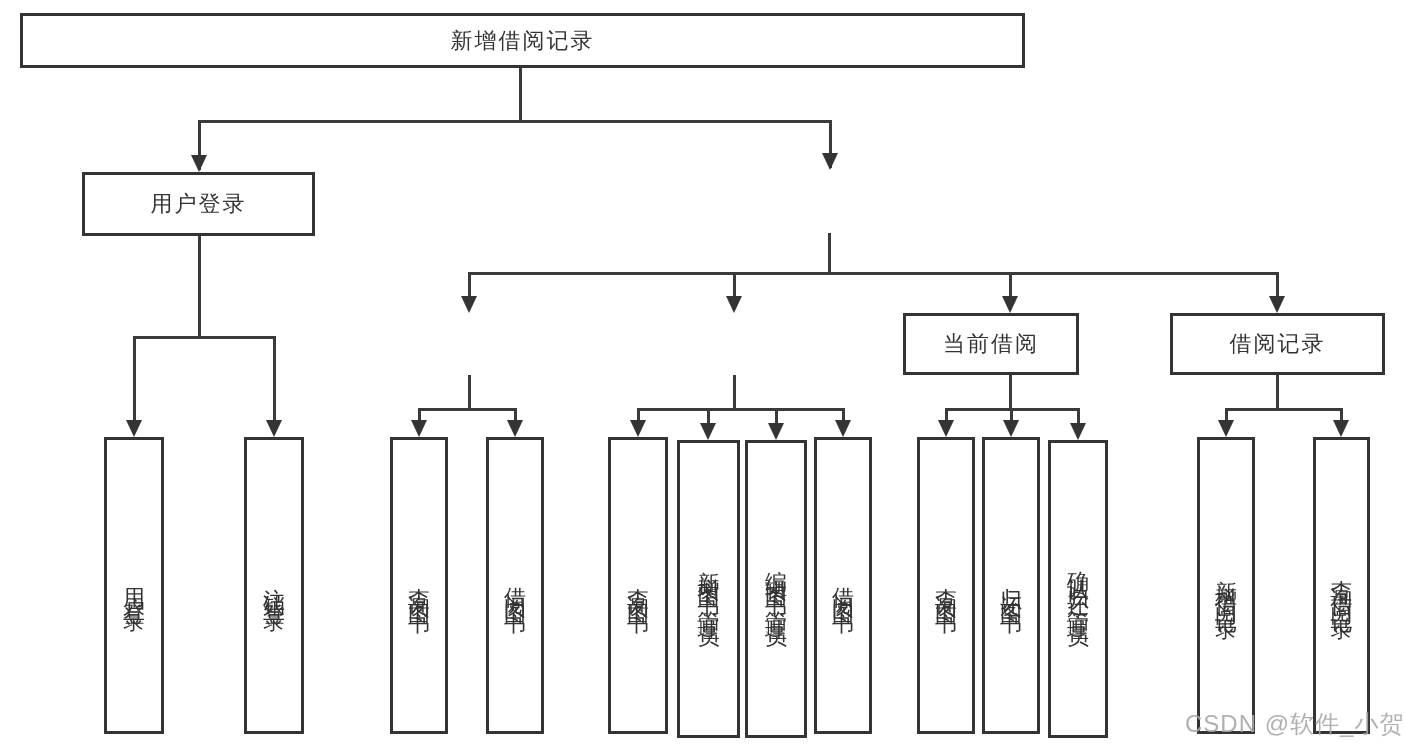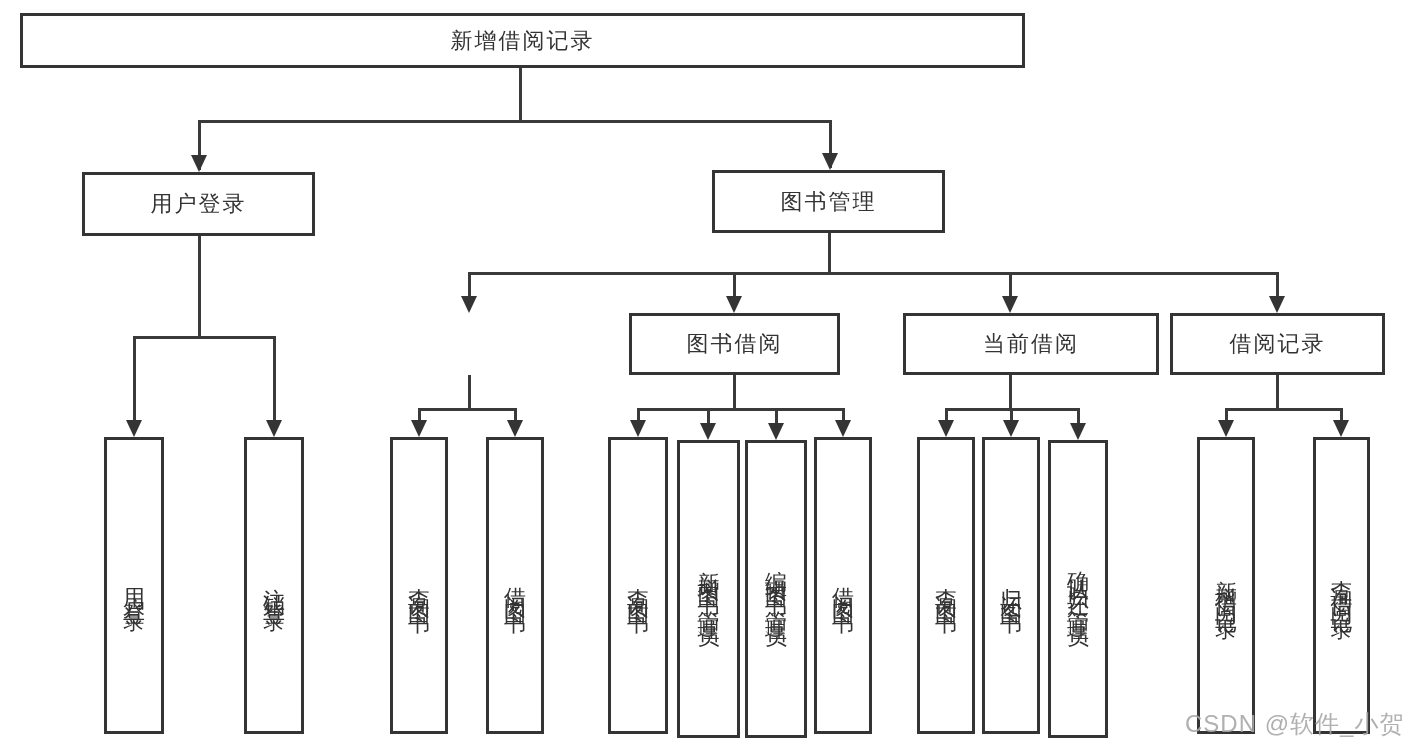--- a/index.html
+++ b/index.html
@@ -53,46 +53,40 @@
   <div class="lv" style="left:518.5px;top:68px;height:53px"></div>
   <div class="lh" style="left:197.5px;top:120px;width:634px"></div>
   <div class="lv" style="left:197.5px;top:120px;height:50px"></div>
   <div class="lv" style="left:828.5px;top:120px;height:48px"></div>
   <div class="arrow" style="left:191px;top:155px"></div>
   <div class="arrow" style="left:822px;top:153px"></div>
 
   <div class="hbox" style="left:82px;top:172px;width:233px;height:64px">
     <span>用户登录</span>
   </div>
-  <div class="hbox" style="left:712px;top:170px;width:233px;height:63px">
-    <span>图书管理</span>
-  </div>
 
   <div class="lv" style="left:197.5px;top:236px;height:103px"></div>
   <div class="lh" style="left:132.5px;top:336px;width:143px"></div>
   <div class="lv" style="left:132.5px;top:336px;height:95px"></div>
   <div class="lv" style="left:272.5px;top:336px;height:95px"></div>
   <div class="arrow" style="left:126px;top:420px"></div>
   <div class="arrow" style="left:266px;top:420px"></div>
 
   <div class="lv" style="left:827.5px;top:233px;height:42px"></div>
   <div class="lh" style="left:467.5px;top:272px;width:811px"></div>
   <div class="lv" style="left:467.5px;top:272px;height:37px"></div>
   <div class="lv" style="left:732.5px;top:272px;height:37px"></div>
   <div class="lv" style="left:1008.5px;top:272px;height:37px"></div>
   <div class="lv" style="left:1275.5px;top:272px;height:37px"></div>
   <div class="arrow" style="left:461px;top:296px"></div>
   <div class="arrow" style="left:726px;top:296px"></div>
   <div class="arrow" style="left:1002px;top:296px"></div>
   <div class="arrow" style="left:1269px;top:296px"></div>
 
-  <div class="hbox" style="left:629px;top:313px;width:211px;height:62px">
-    <span>图书借阅</span>
-  </div>
-  <div class="hbox" style="left:903px;top:313px;width:256px;height:62px">
+  <div class="hbox" style="left:903px;top:313px;width:176px;height:62px">
     <span>当前借阅</span>
   </div>
   <div class="hbox" style="left:1170px;top:313px;width:215px;height:62px">
     <span>借阅记录</span>
   </div>
 
   <div class="lv" style="left:467.5px;top:375px;height:36px"></div>
   <div class="lh" style="left:417.5px;top:408px;width:99px"></div>
   <div class="lv" style="left:417.5px;top:408px;height:25px"></div>
   <div class="lv" style="left:513.5px;top:408px;height:25px"></div>

